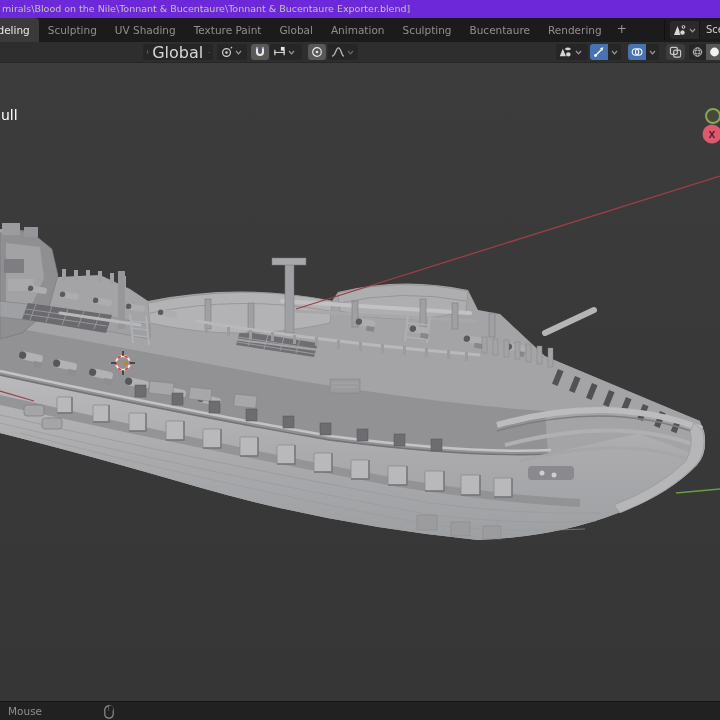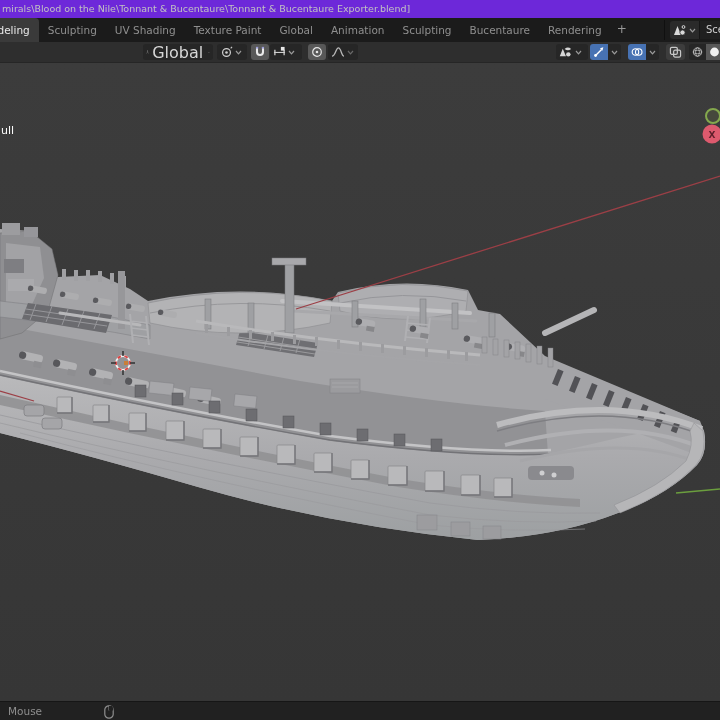--- a/index.html
+++ b/index.html
@@ -19,21 +19,21 @@
     padding:0 6px;border-radius:0 3px 3px 0;border-left:1px solid #161616;}
   .toolheader{height:20px;background:#2e2e2e;position:relative;border-bottom:1px solid #262626;}
   .hbtn{position:absolute;top:2px;height:16px;display:flex;align-items:center;background:#262626;
     border-radius:3px;padding:0 3px;box-sizing:border-box;}
   .hbtn.lit{background:#585858;}
   .hbtn.blue{background:#4772b3;}
   .hbtn .lbl{color:#d6d6d6;font-size:16px;margin:0 3px;}
   .chev{display:inline-block;margin-left:2px;}
   .viewport{position:relative;height:638px;background:#3a3a3a;}
   .vp-svg{position:absolute;left:0;top:0;width:720px;height:638px;display:block;}
-  .vp-label{position:absolute;left:1px;top:44px;color:#ffffff;font-size:11px;margin-top:17px;}
+  .vp-label{position:absolute;left:1px;top:44px;color:#ffffff;font-size:14px;}
   .statusbar{height:20px;background:#212121;border-top:1px solid #161616;position:relative;
     box-sizing:border-box;padding-left:46px;}
   .status-hint{position:absolute;left:8px;top:0;line-height:19px;font-size:10.5px;color:#8e8e8e;}
   .status-mouse{position:absolute;left:104px;top:3px;}
 </style>
 </head>
 <body>
 
 <div class="titlebar">mirals\Blood on the Nile\Tonnant &amp; Bucentaure\Tonnant &amp; Bucentaure Exporter.blend]</div>
 

